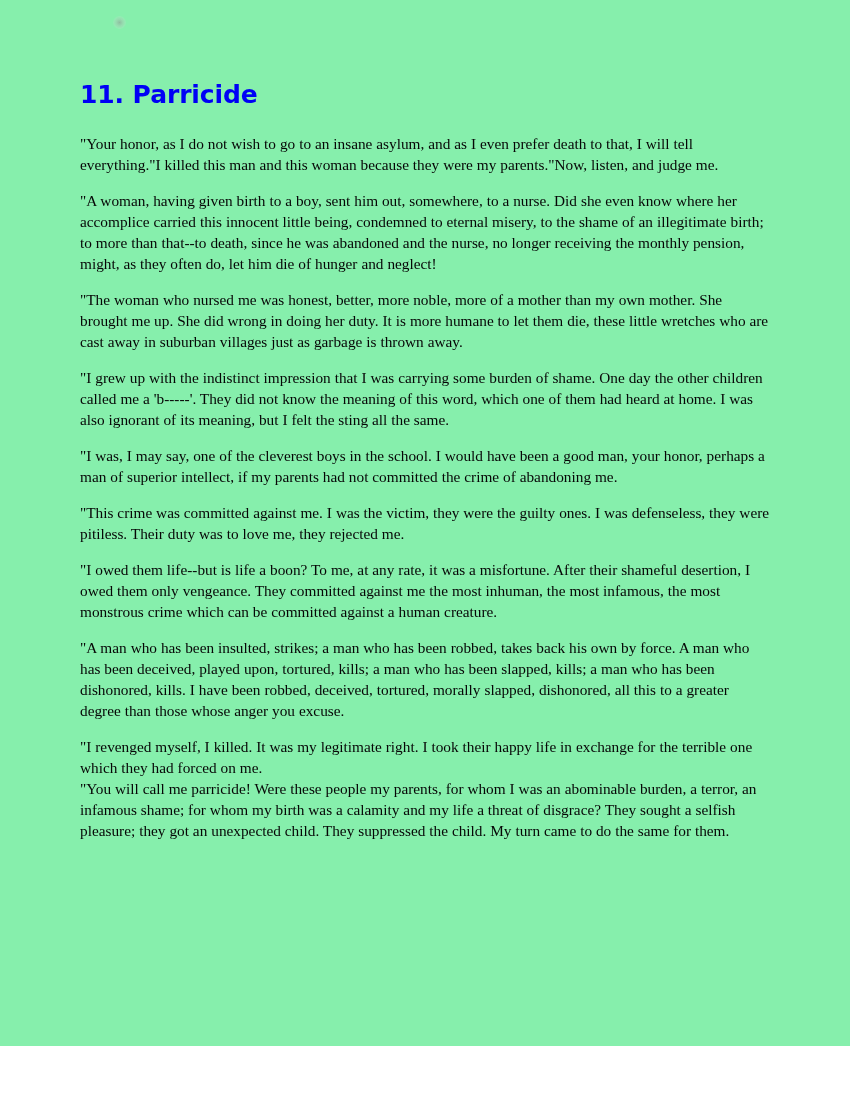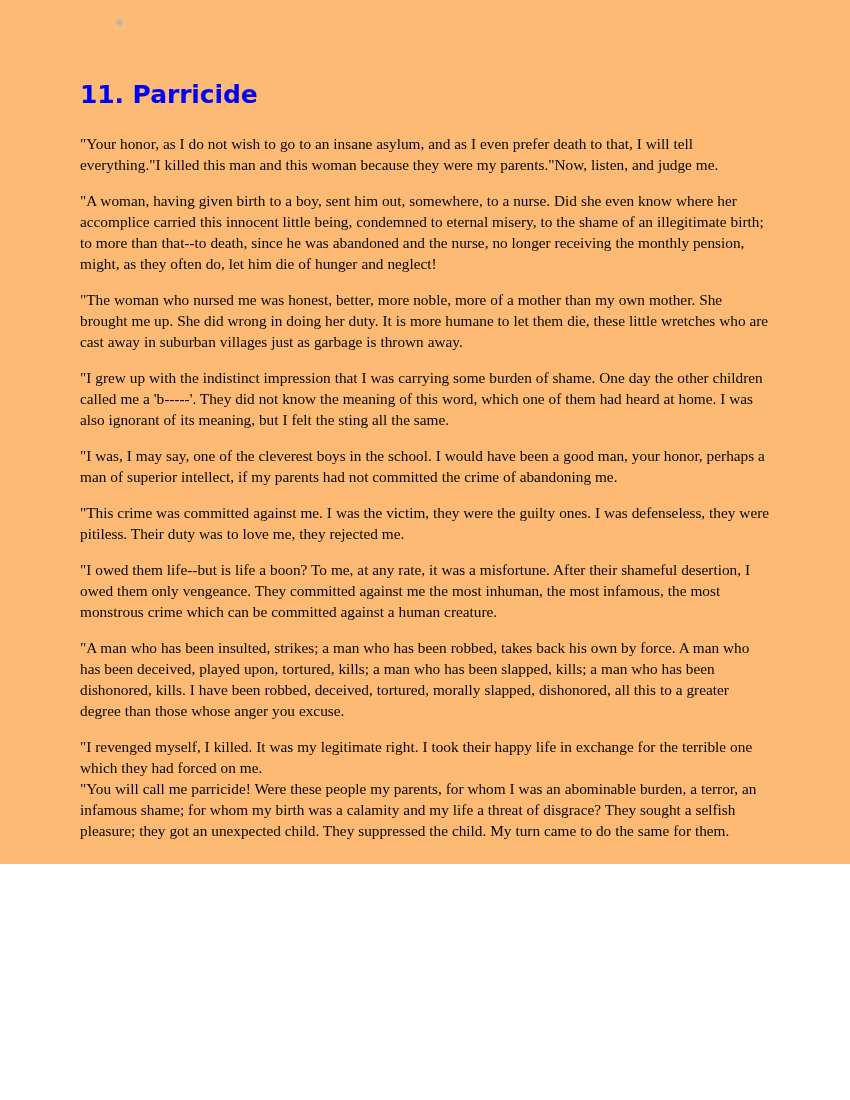--- a/index.html
+++ b/index.html
@@ -16,22 +16,22 @@
     font-family: "Liberation Serif", "DejaVu Serif", serif;
     color: #000000;
     -webkit-font-smoothing: antialiased;
   }
 
   .page {
     position: absolute;
     top: 0;
     left: 0;
     width: 850px;
-    height: 864px;
-    background: #fdba74;
+    height: 1046px;
+    background: #86efac;
     box-sizing: border-box;
   }
 
   
   .broken-image-mark {
     position: absolute;
     left: 113px;
     top: 16px;
     width: 13px;
     height: 13px;

